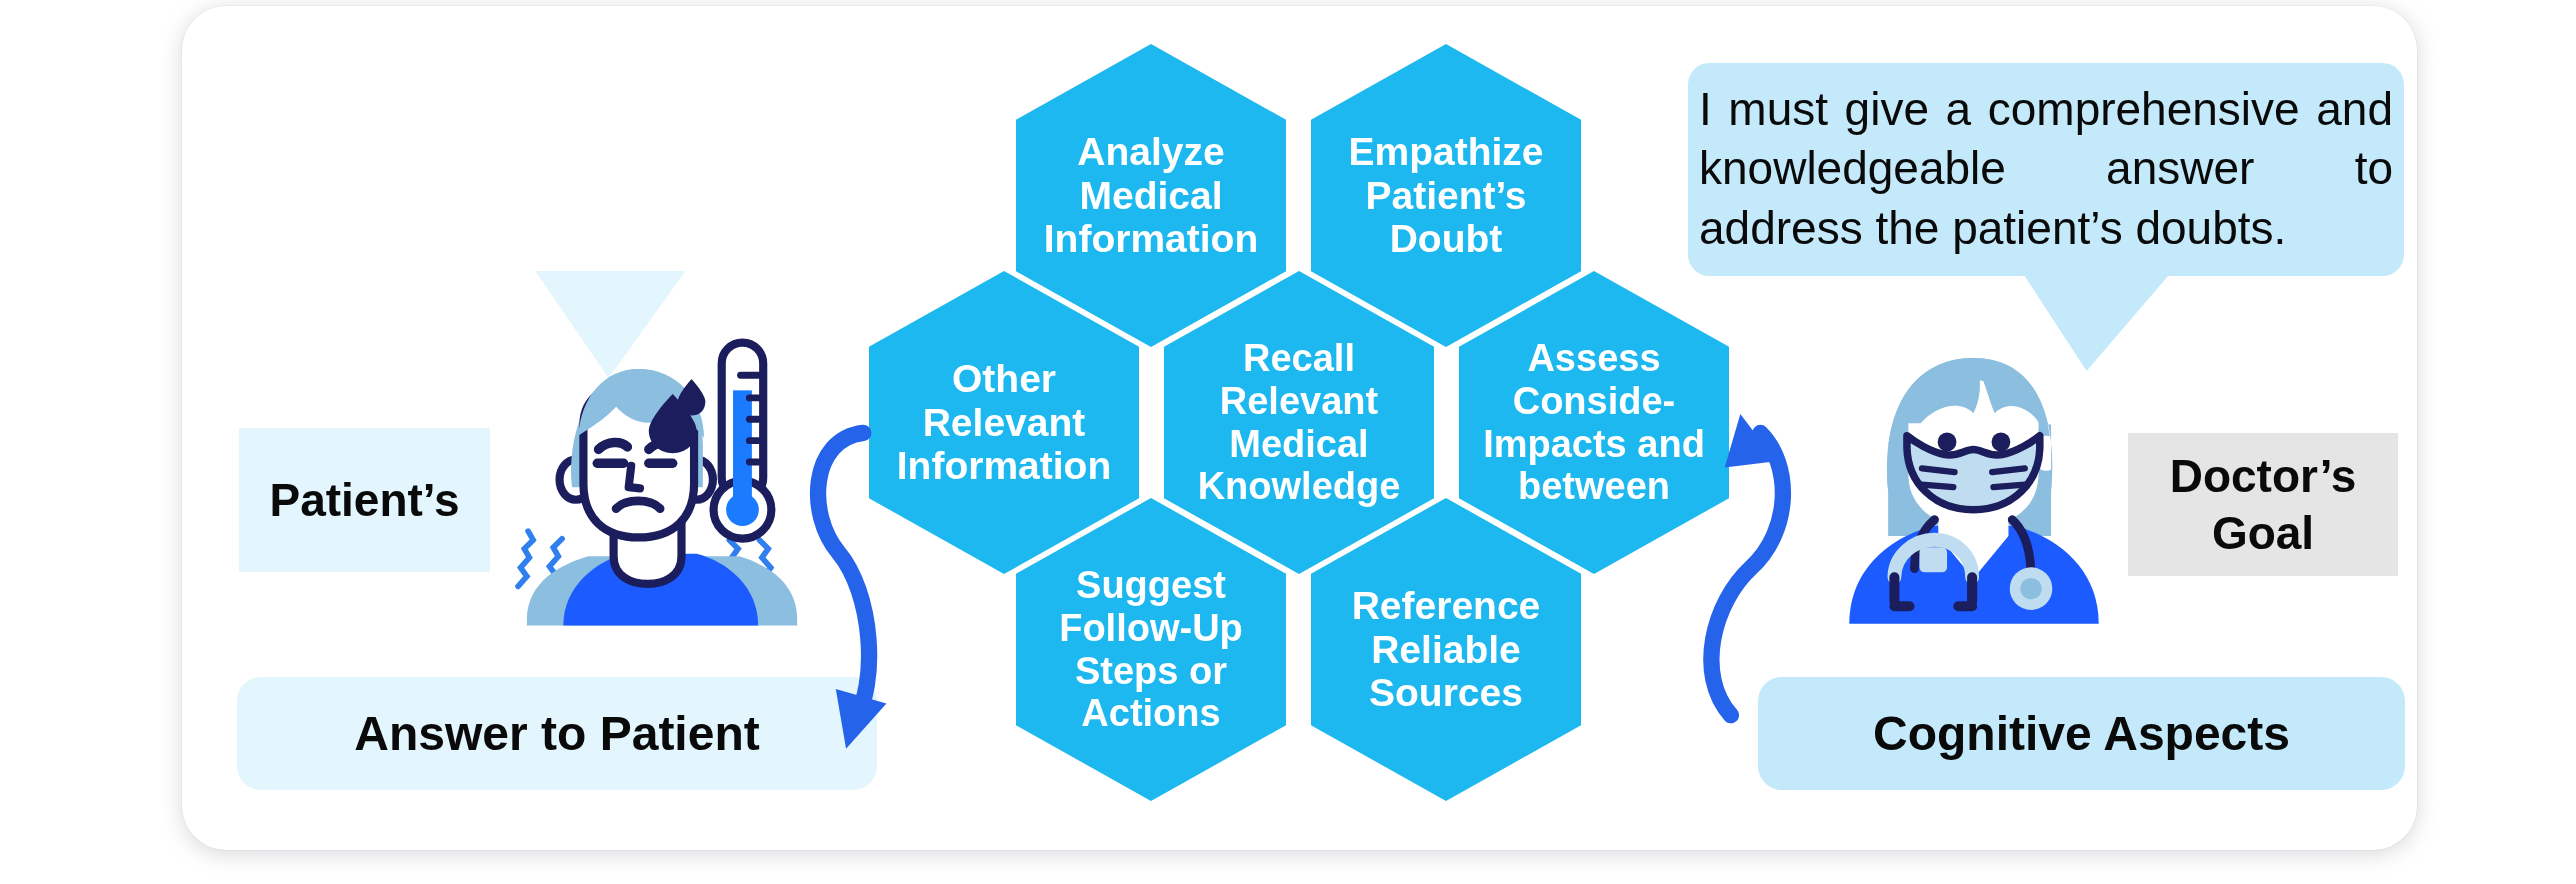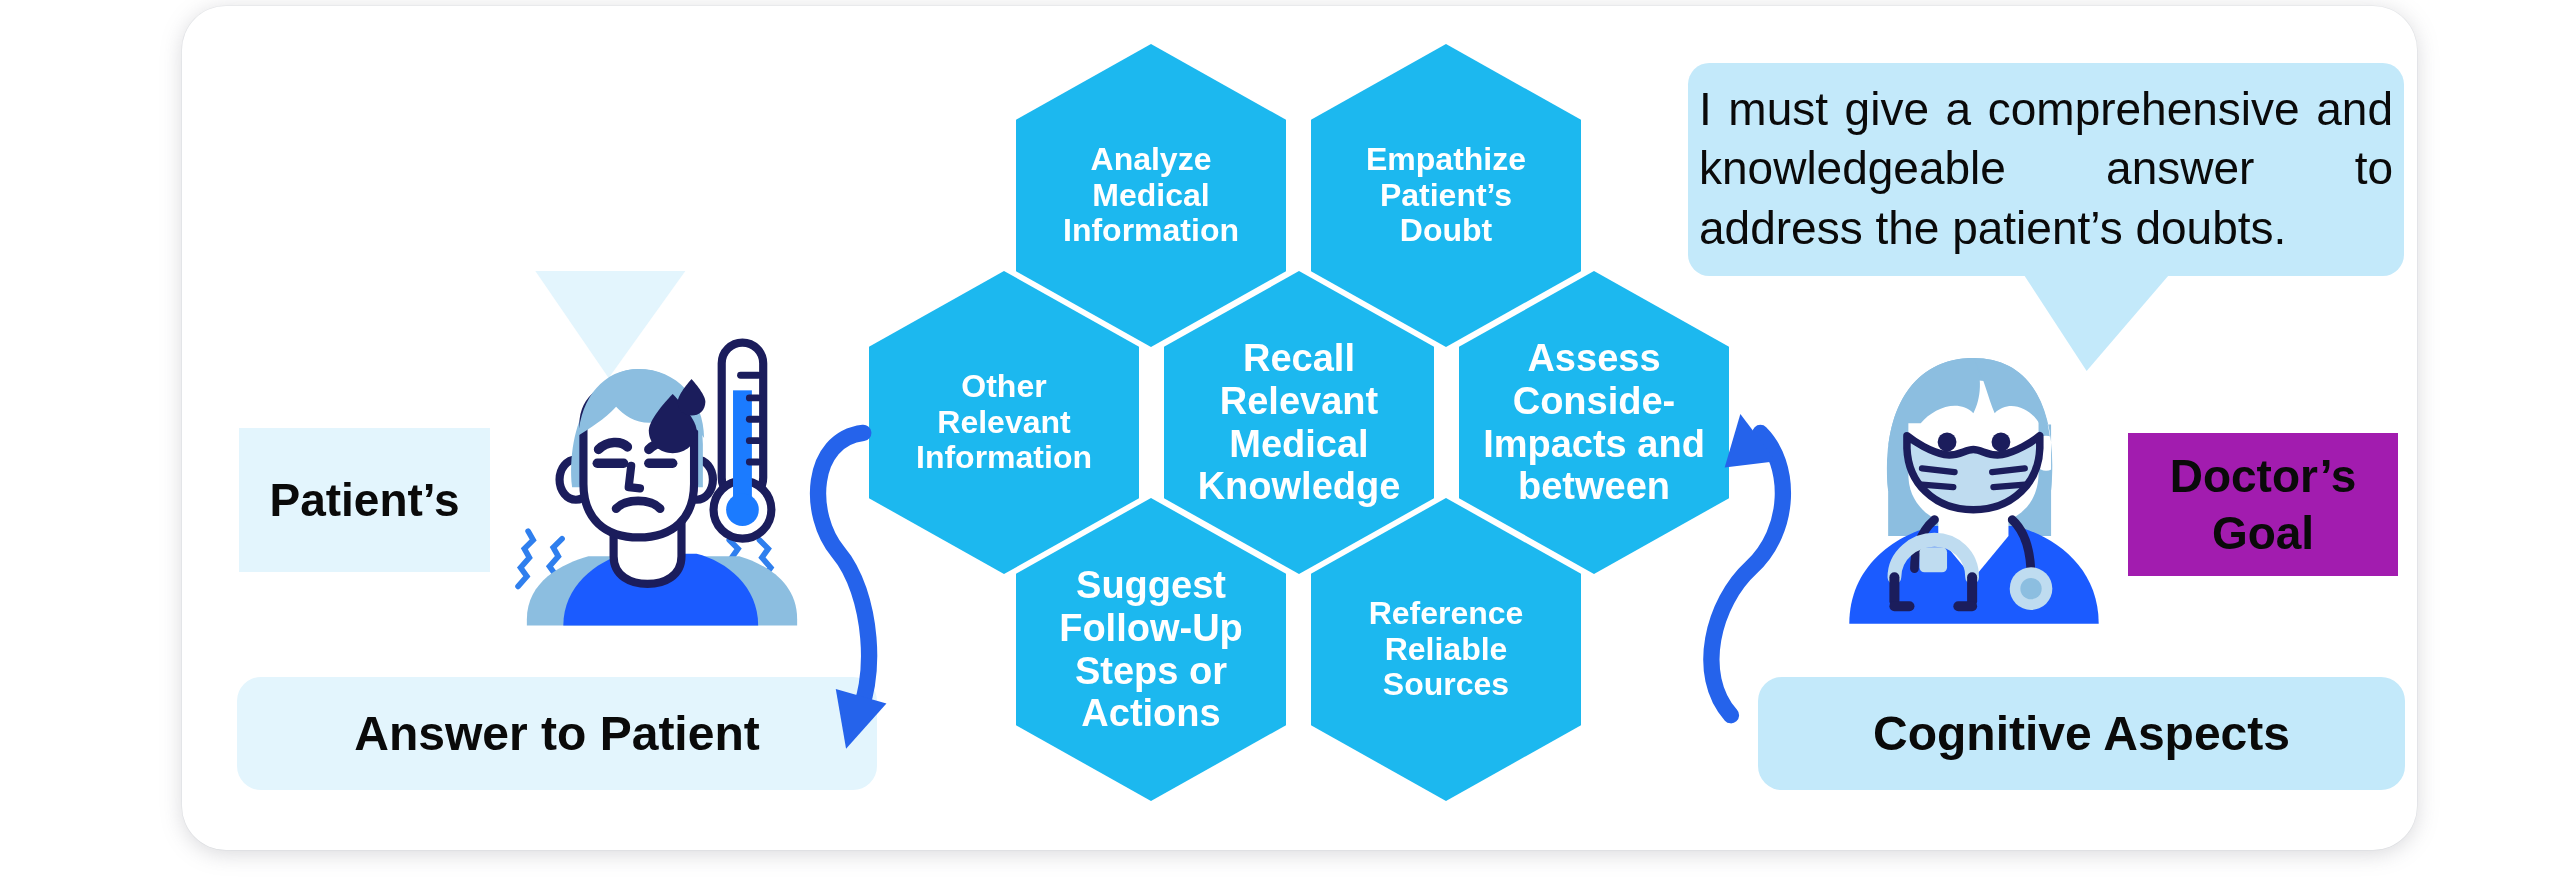--- a/index.html
+++ b/index.html
@@ -33,40 +33,40 @@
   #bubble-g-tail{
     position:absolute;left:2032px;top:271px;width:0;height:0;
     border-left:44px solid transparent;border-right:107px solid transparent;
     border-top:100px solid #C3E9FA;transform:skewX(12deg);
   }
 
   
   .sidelabel{position:absolute;display:flex;align-items:center;justify-content:center;
     text-align:center;font-weight:bold;color:#0a0a0a;line-height:1.22;font-size:46px;}
   #label-pq{left:239px;top:428px;width:251px;height:144px;background:#E3F5FD;}
-  #label-dg{left:2128px;top:433px;width:270px;height:143px;background:#a21caf;}
+  #label-dg{left:2128px;top:433px;width:270px;height:143px;background:#e5e5e5;}
 
   
   .bottombar{position:absolute;display:flex;align-items:center;justify-content:center;
     border-radius:24px;font-weight:bold;color:#0a0a0a;font-size:48px;}
   #bar-answer{left:237px;top:677px;width:640px;height:113px;background:#E3F5FD;text-align:right;}
   #bar-cog{left:1758px;top:677px;width:647px;height:113px;background:#C3E9FA;}
 
   
   #hexwrap{position:absolute;left:847px;top:44px;width:942px;height:785px;}
   .hex{
     position:absolute;width:270px;height:303px;
     background:#1CB8EF;
     clip-path:polygon(50% 0%,100% 25%,100% 75%,50% 100%,0% 75%,0% 25%);
     display:flex;align-items:center;justify-content:center;
     filter:drop-shadow(6.3px 7.5px 6.3px rgba(120,125,135,.45));
   }
   .hex span{
     color:#ffffff;font-weight:bold;text-align:center;line-height:1.12;
-    font-size:32px;padding:0 8.8px;display:block;
+    font-size:39px;padding:0 8.8px;display:block;
   }
   .hex.small span{font-size:38px;}
 
   
   #arrow-left,#arrow-right{position:absolute;top:0;left:0;overflow:visible;}
 
   
   #patient{position:absolute;left:508px;top:330px;width:308px;height:308px;}
   #doctor{position:absolute;left:1839px;top:348px;width:270px;height:282px;}
 </style>

